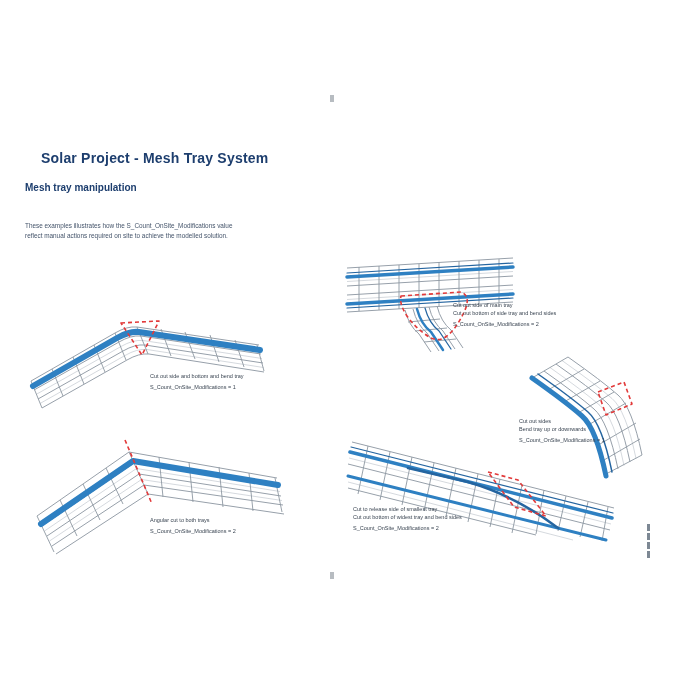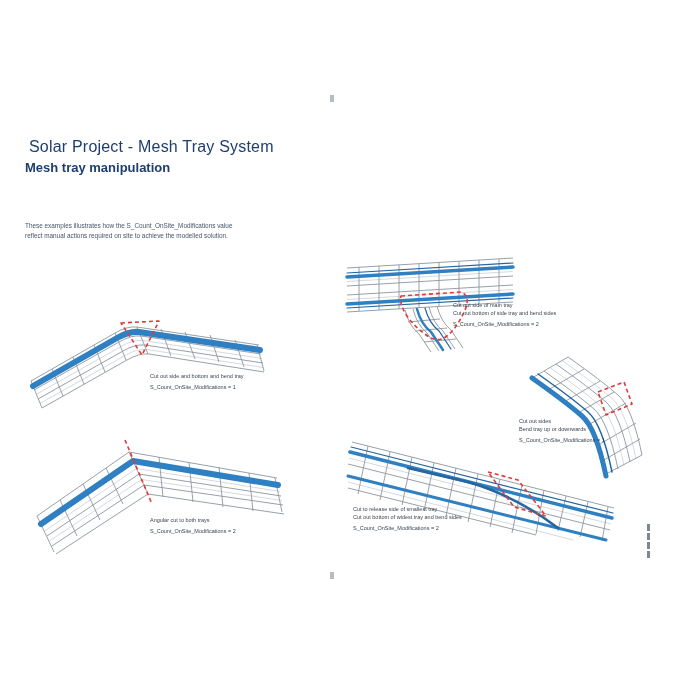--- a/index.html
+++ b/index.html
@@ -5,22 +5,22 @@
   html,body{margin:0;padding:0}
   body{
     width:675px;height:675px;background:#ffffff;position:relative;overflow:hidden;
     font-family:"Liberation Sans",sans-serif;
     --heading:#1d3e6e; --tray_blue:#2e80c2; --tray_blue_dark:#2565a0;
     --annotation_red:#e23a3a; --mesh_gray:#97a0aa; --mesh_gray_light:#b8bfc7;
     --caption_color:#3a4552;
   }
   .page{position:absolute;inset:0}
   .doc-header{position:absolute;left:25px;top:134px}
-  .doc-title{margin:4px;font-size:16px;font-weight:normal;color:var(--heading);letter-spacing:.2px}
-  .doc-subtitle{margin:1px 0 0 0;font-size:13px;font-weight:bold;color:var(--heading)}
+  .doc-title{margin:16px;font-size:14px;font-weight:bold;color:var(--heading);letter-spacing:.2px}
+  .doc-subtitle{margin:1px 0 0 0;font-size:10px;font-weight:bold;color:var(--heading)}
   .intro{position:absolute;left:25px;top:215px;font-size:6.4px;line-height:1.55;color:#44546a}
   figure{position:absolute;margin:0}
   .caption{position:absolute;font-size:5.5px;line-height:1.5;color:var(--caption_color);white-space:nowrap}
   .caption .counter{display:block;margin-top:2.5px}
   svg{display:block;overflow:visible}
   .mesh{stroke:var(--mesh_gray);stroke-width:1;fill:none}
   .mesh-light{stroke:var(--mesh_gray_light);stroke-width:.6;fill:none}
   .rung{stroke:#8d97a2;stroke-width:.9;fill:none}
   .blue{stroke:var(--tray_blue);fill:none;stroke-linejoin:round;stroke-linecap:round}
   .blue-dark{stroke:var(--tray_blue_dark);fill:none;stroke-linecap:round}

